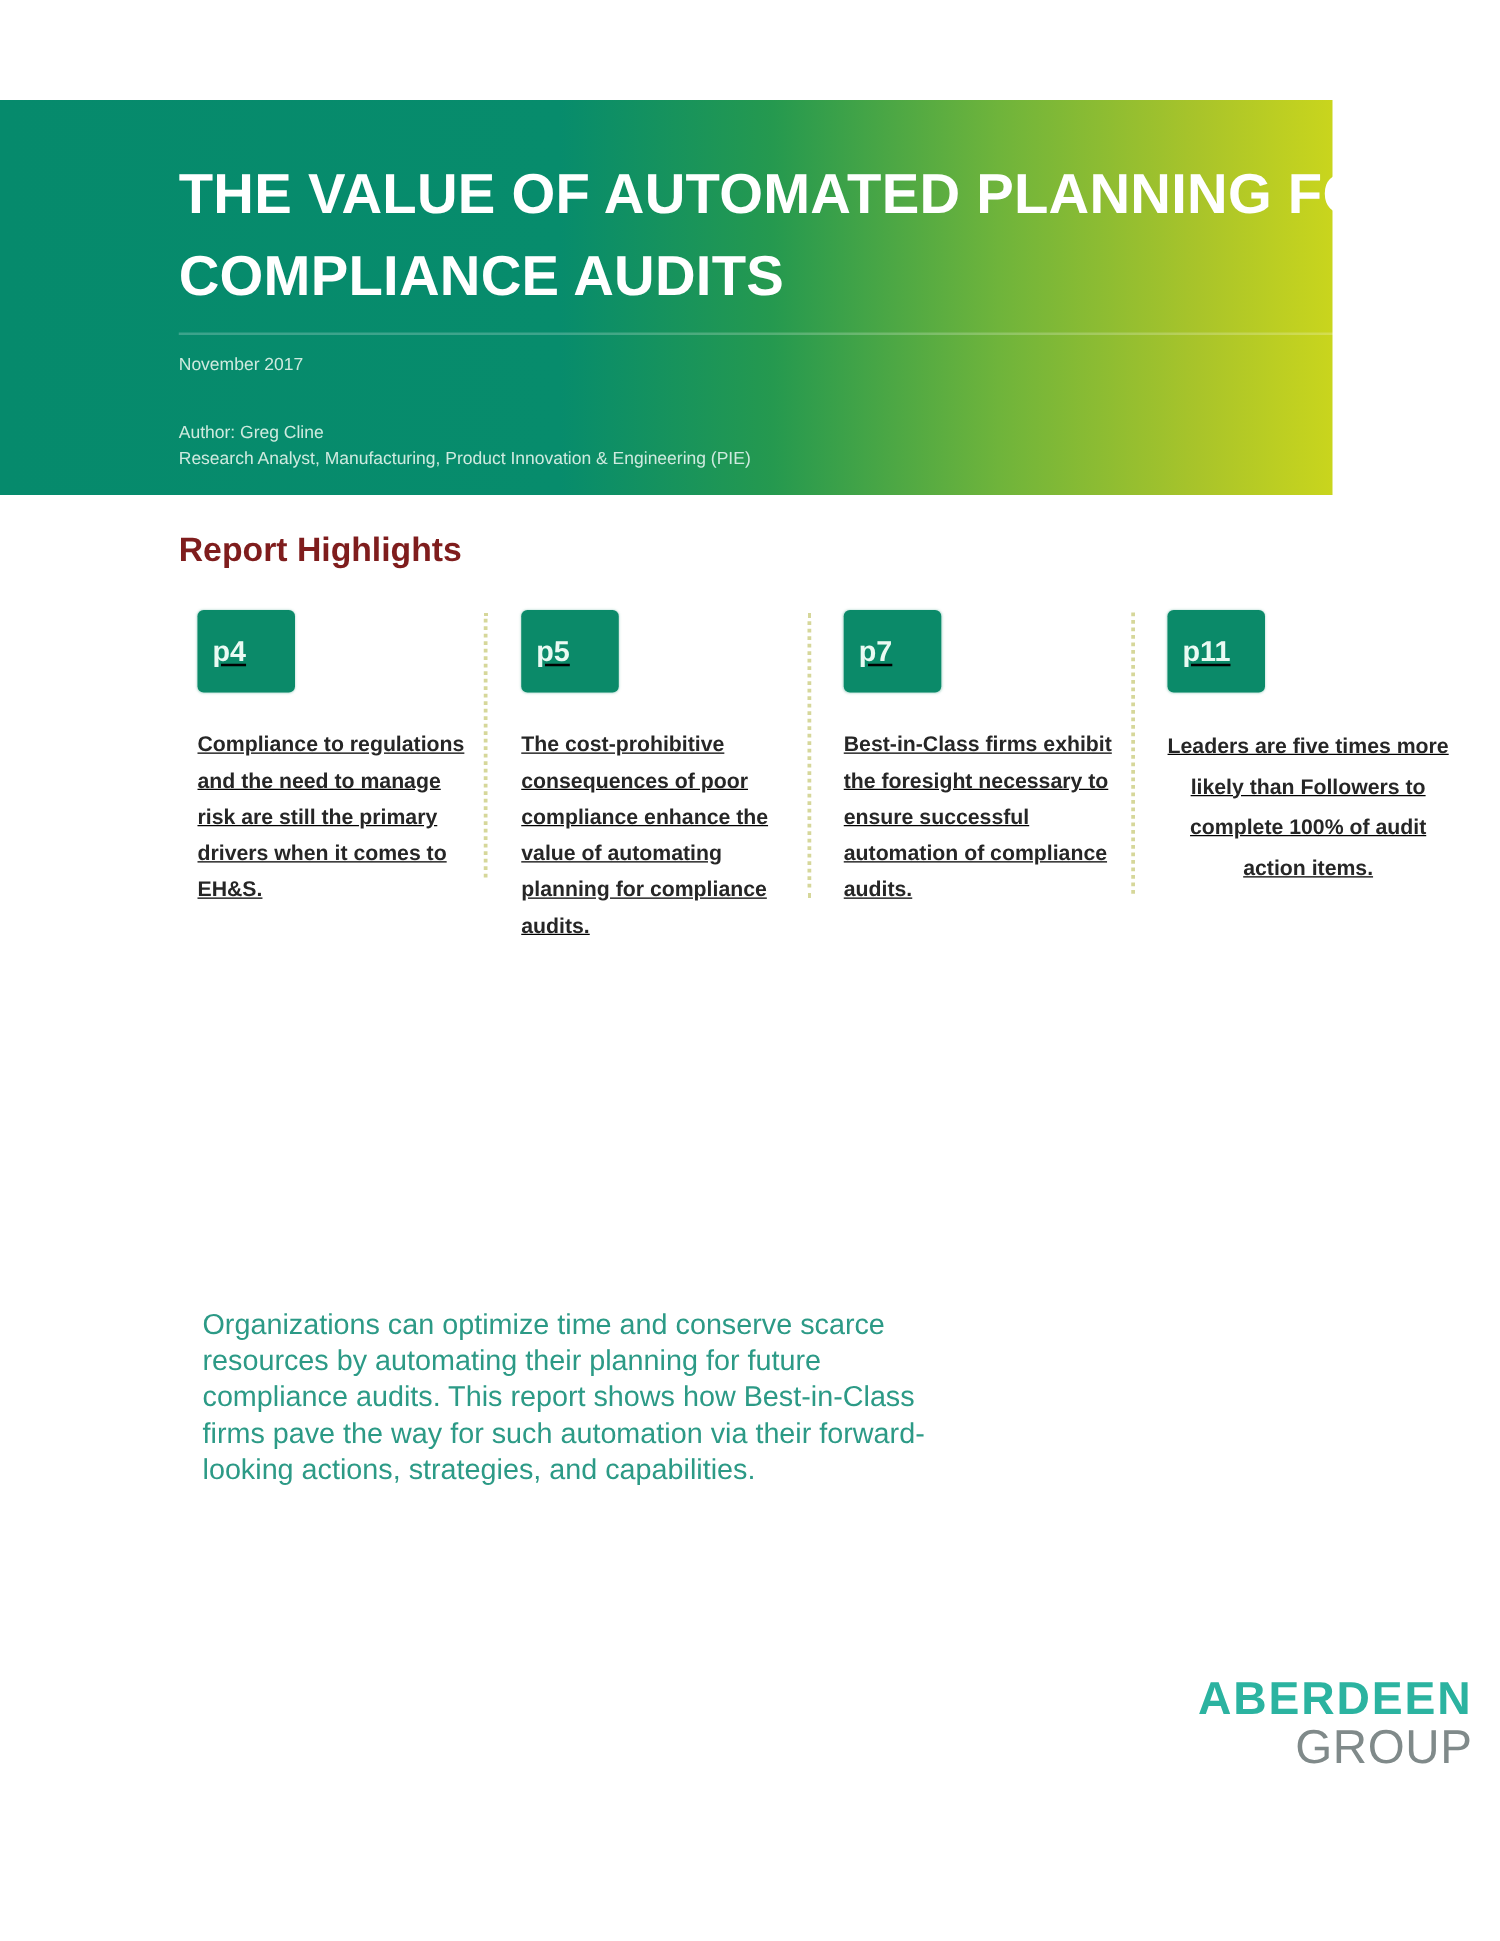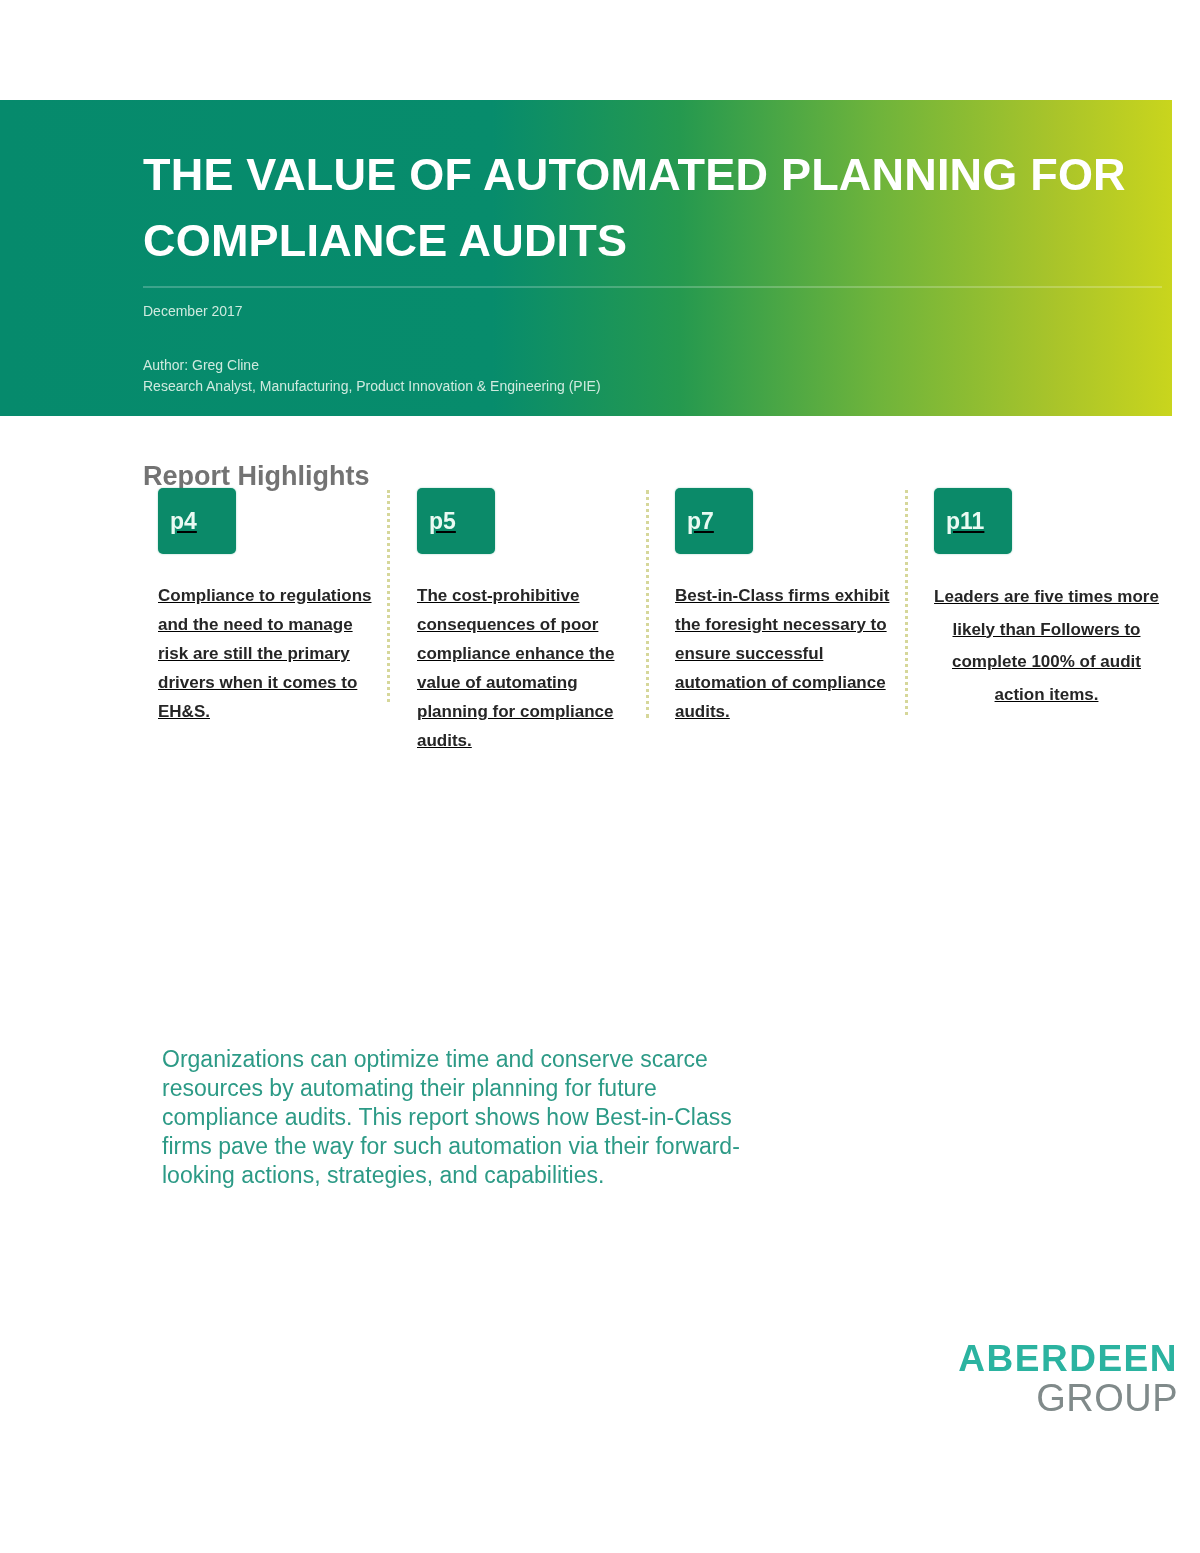--- a/index.html
+++ b/index.html
@@ -11,22 +11,22 @@
     }
     body {
       position: relative;
       font-family: "Liberation Sans", "DejaVu Sans", sans-serif;
     }
 
     
     .banner {
       position: absolute;
       left: 0;
-      top: 100px;
-      width: 1172px;
+      top: 80px;
+      width: 1066px;
       height: 316px;
       background: linear-gradient(90deg,
         #068a6c 0%,
         #078c6c 42%,
         #25994f 58%,
         #6fb43b 75%,
         #a9c42a 90%,
         #c9d51d 100%);
     }
     .banner-title {
@@ -64,24 +64,23 @@
       color: #cfeadf;
       font-size: 14px;
       line-height: 21px;
     }
 
     
     .highlights-heading {
       position: absolute;
       left: 143px;
       top: 425px;
-      color: #737373;
+      color: #7f1d1d;
       font-weight: bold;
       font-size: 27px;
-      margin-top: 36px;
     }
     .highlight-col {
       position: absolute;
       top: 488px;
       width: 230px;
       text-decoration: underline;
     }
     .highlight-badge {
       width: 78px;
       height: 66px;
@@ -140,21 +139,21 @@
       letter-spacing: 0.5px;
       line-height: 40px;
     }
   </style>
 </head>
 <body>
 
 <header class="banner">
   <h1 class="banner-title">The Value of Automated Planning for Compliance Audits</h1>
   <div class="banner-divider"></div>
-  <div class="banner-date">December 2017</div>
+  <div class="banner-date">November 2017</div>
   <div class="banner-author">
     <div>Author: Greg Cline</div>
     <div>Research Analyst, Manufacturing, Product Innovation &amp; Engineering (PIE)</div>
   </div>
 </header>
 
 <h2 class="highlights-heading">Report Highlights</h2>
 
 <section>
   <div class="highlight-col" style="left:158px;">

